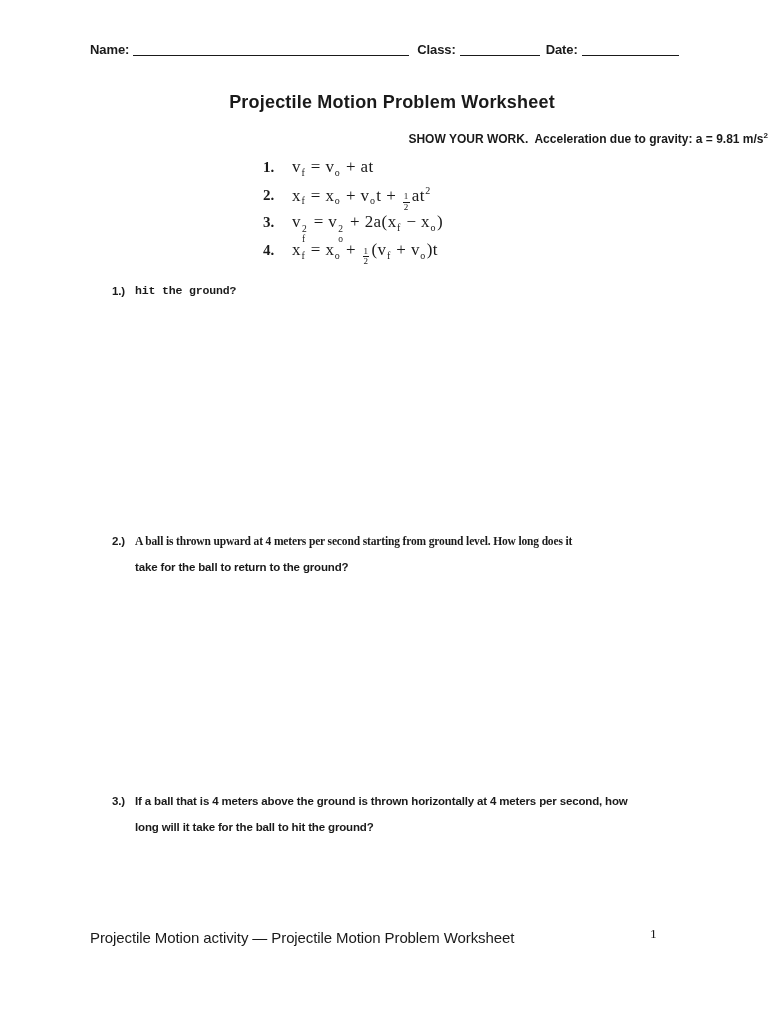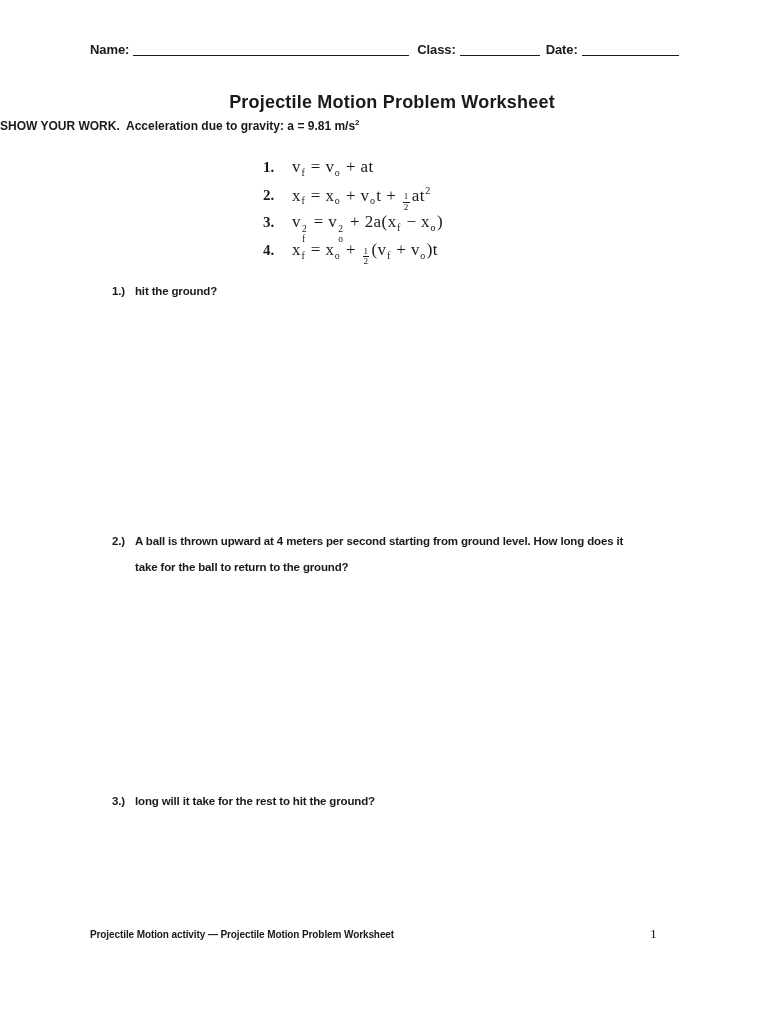--- a/index.html
+++ b/index.html
@@ -41,24 +41,24 @@
     top: 92px;
     left: 8px;
     width: 100%;
     text-align: center;
     font-size: 18px;
     font-weight: bold;
     letter-spacing: 0.2px;
   }
   .subtitle {
     position: absolute;
-    top: 118px;
+    top: 131px;
     left: 0;
     width: 100%;
-    text-align: left;
+    text-align: right;
     font-size: 12px;
     font-weight: bold;
     white-space: pre;
   }
   .subtitle sup { font-size: 8px; }
 
   
   .equations {
     position: absolute;
     left: 263px;
@@ -127,22 +127,22 @@
   .problem-2 { top: 528px; }
   .problem-3 { top: 788px; }
   .prob-num { width: 23px; flex-shrink: 0; }
   .prob-line { white-space: nowrap; }
 
   
   .footer-left {
     position: absolute;
     left: 90px;
     top: 929px;
-    font-size: 10px;
-    font-weight: bold;
+    font-size: 15px;
+    font-weight: normal;
     letter-spacing: -0.1px;
   }
   .footer-page {
     position: absolute;
     left: 650px;
     top: 926px;
     font-size: 13.5px;
     font-family: "Liberation Serif", serif;
   }
 </style>
@@ -178,33 +178,34 @@
       </div>
       <div class="eq-row">
         <span class="eq-num">4.</span>
         <span class="eq-body"><span class="eq-txt">x</span><span class="eq-sub">f</span><span class="eq-txt"> = </span><span class="eq-txt">x</span><span class="eq-sub">o</span><span class="eq-txt"> + </span><span class="eq-frac"><span class="frac-num">1</span><span class="frac-den">2</span></span><span class="eq-txt">(</span><span class="eq-txt">v</span><span class="eq-sub">f</span><span class="eq-txt"> + </span><span class="eq-txt">v</span><span class="eq-sub">o</span><span class="eq-txt">)t</span></span>
       </div>
     </div>
 
   <div class="problem problem-1">
       <span class="prob-num">1.)</span>
       <span class="prob-lines">
-        <span class="prob-line" style="display: block;">hit the ground?</span>
+        <span class="prob-line" style="display: block; font-family: Liberation Mono, monospace;">hit the ground?</span>
       </span>
     </div>
   <div class="problem problem-2">
       <span class="prob-num">2.)</span>
       <span class="prob-lines">
-        <span class="prob-line" style="display: block;">A ball is thrown upward at 4 meters per second starting from ground level. How long does it</span>
+        <span class="prob-line" style="display: block; font-family: Liberation Serif, serif;">A ball is thrown upward at 4 meters per second starting from ground level. How long does it</span>
         <span class="prob-line" style="display: block;">take for the ball to return to the ground?</span>
       </span>
     </div>
   <div class="problem problem-3">
       <span class="prob-num">3.)</span>
       <span class="prob-lines">
-        <span class="prob-line" style="display: block;">long will it take for the rest to hit the ground?</span>
+        <span class="prob-line" style="display: block;">If a ball that is 4 meters above the ground is thrown horizontally at 4 meters per second, how</span>
+        <span class="prob-line" style="display: block;">long will it take for the ball to hit the ground?</span>
       </span>
     </div>
 
   <div class="footer-left">Projectile Motion activity — Projectile Motion Problem Worksheet</div>
   <div class="footer-page">1</div>
 
 </div>
 
 </body></html>

